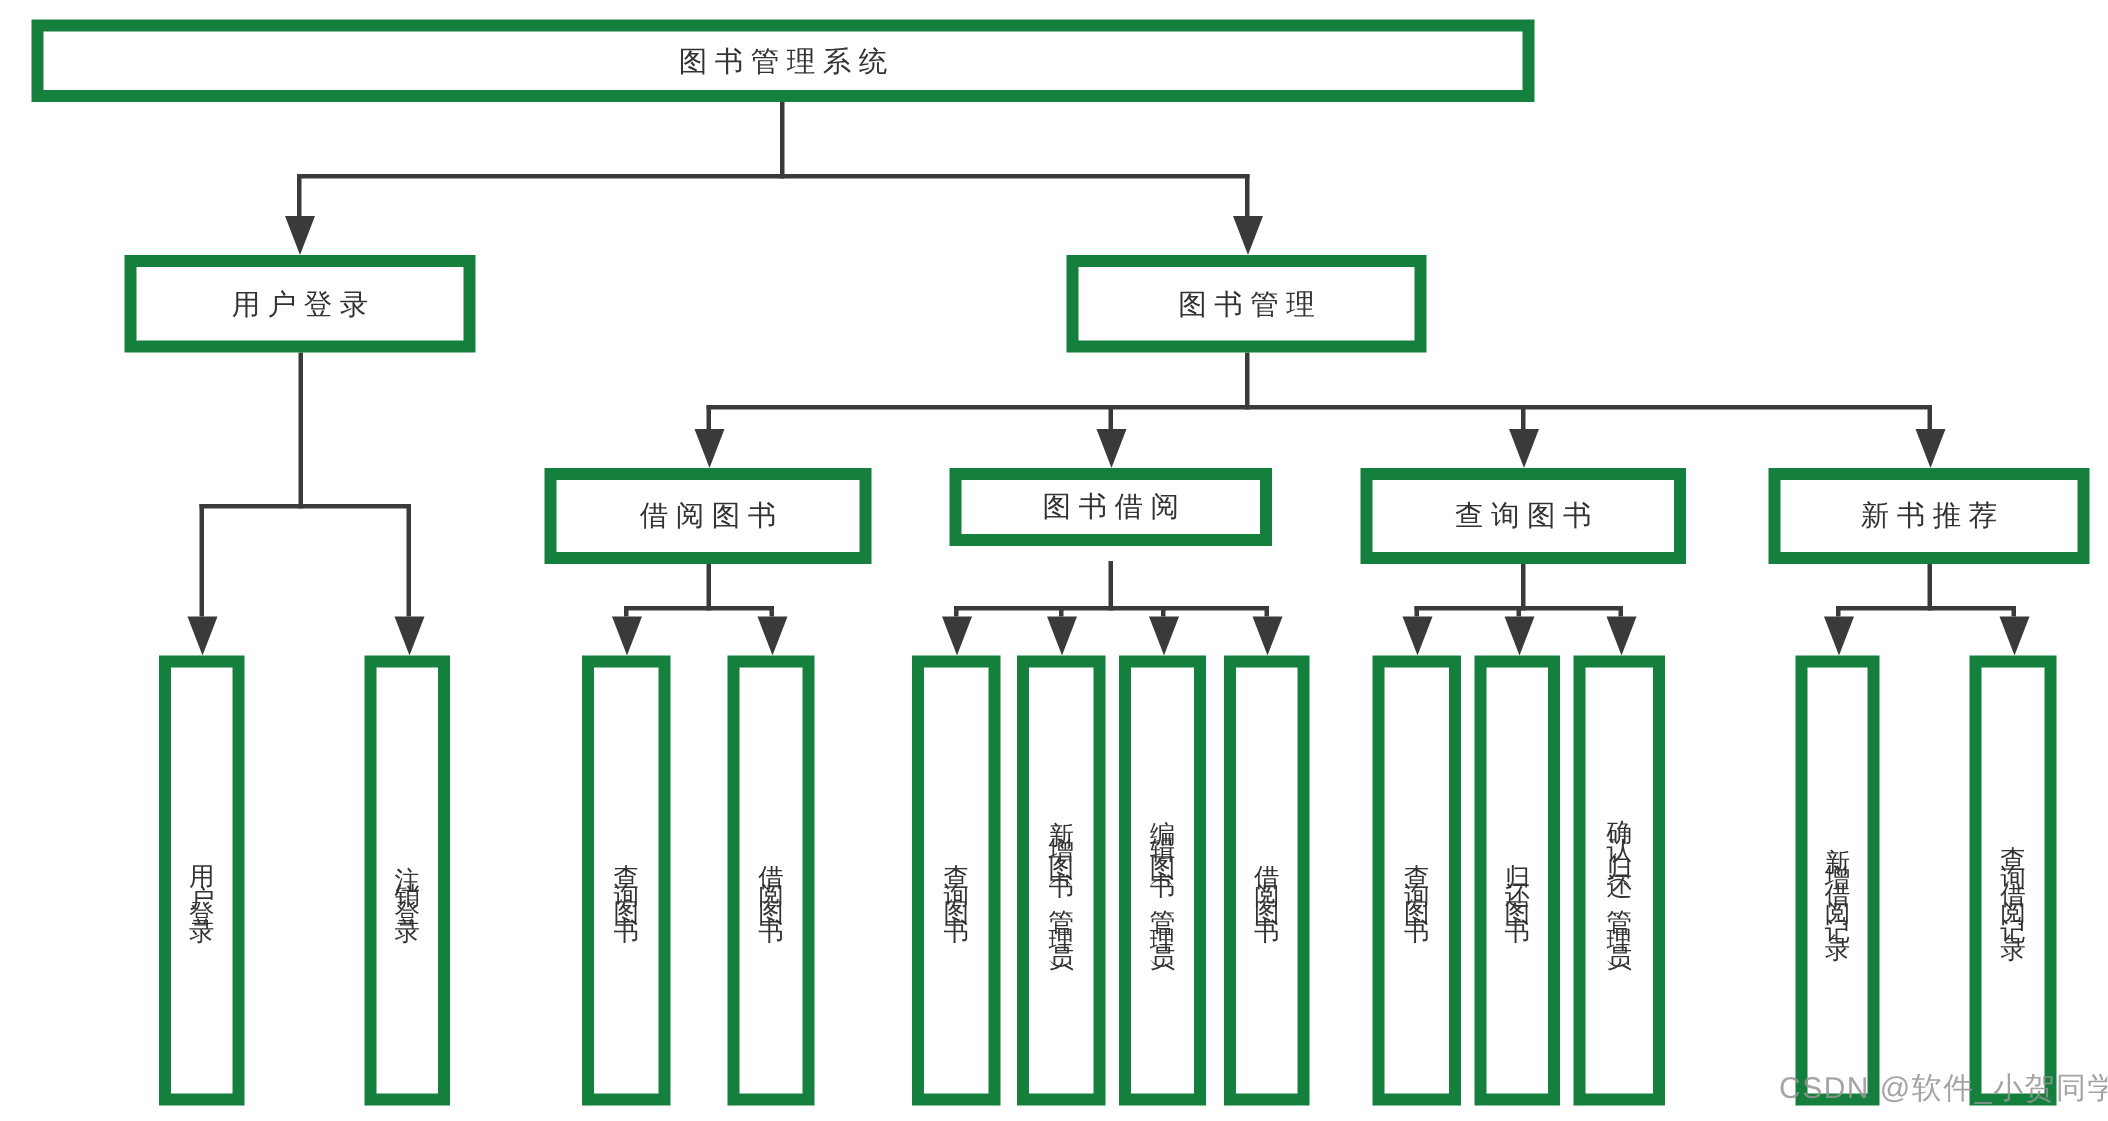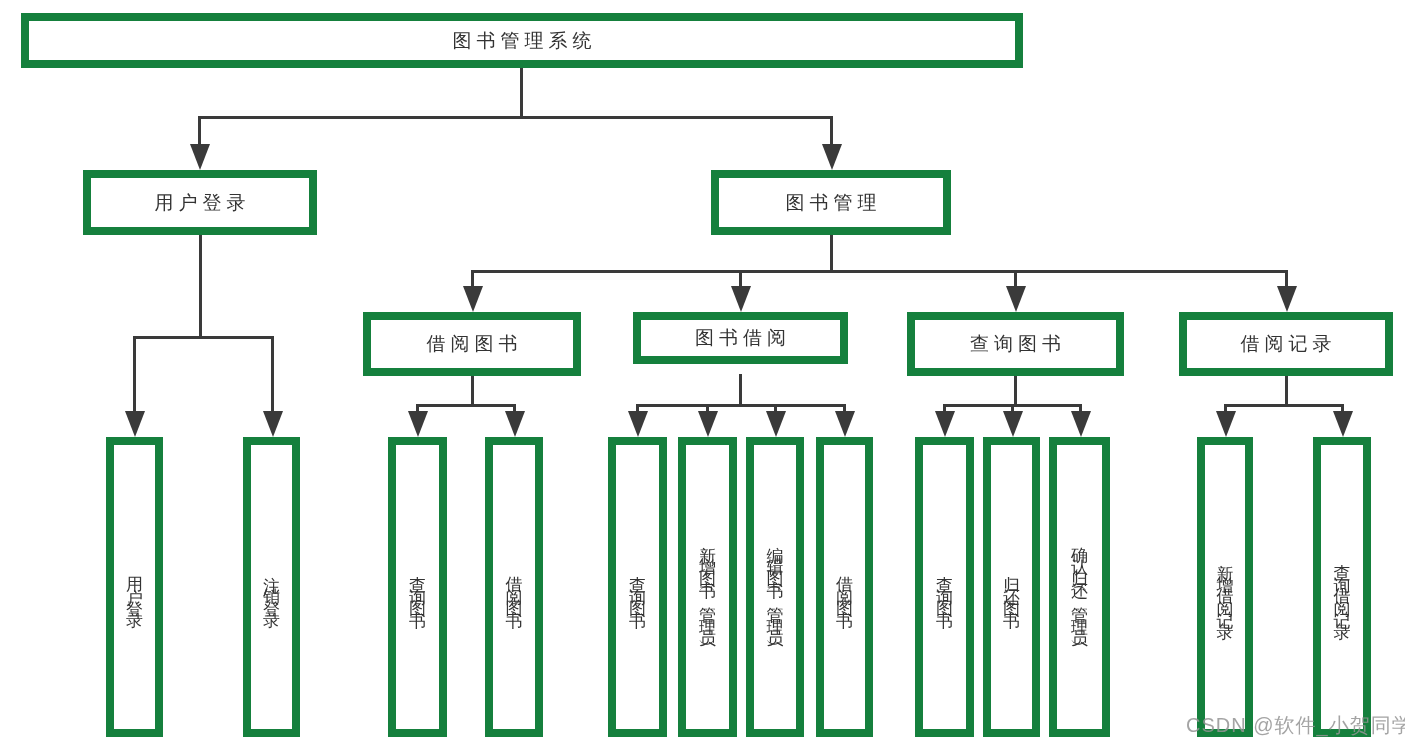--- a/index.html
+++ b/index.html
@@ -116,21 +116,21 @@
   <div class="node h" style="left:363px;top:312px;width:218px;height:64px;">
     <span>借阅图书</span>
   </div>
   <div class="node h" style="left:633px;top:312px;width:215px;height:52px;">
     <span>图书借阅</span>
   </div>
   <div class="node h" style="left:907px;top:312px;width:217px;height:64px;">
     <span>查询图书</span>
   </div>
   <div class="node h" style="left:1179px;top:312px;width:214px;height:64px;">
-    <span>借阅记录</span>
+    <span>新书推荐</span>
   </div>
 
   <div class="node v" style="left:106px;top:437px;width:57px;height:300px;">
     <span>用户登录</span>
   </div>
   <div class="node v" style="left:243px;top:437px;width:57px;height:300px;">
     <span>注销登录</span>
   </div>
 
   <div class="node v" style="left:388px;top:437px;width:59px;height:300px;">

